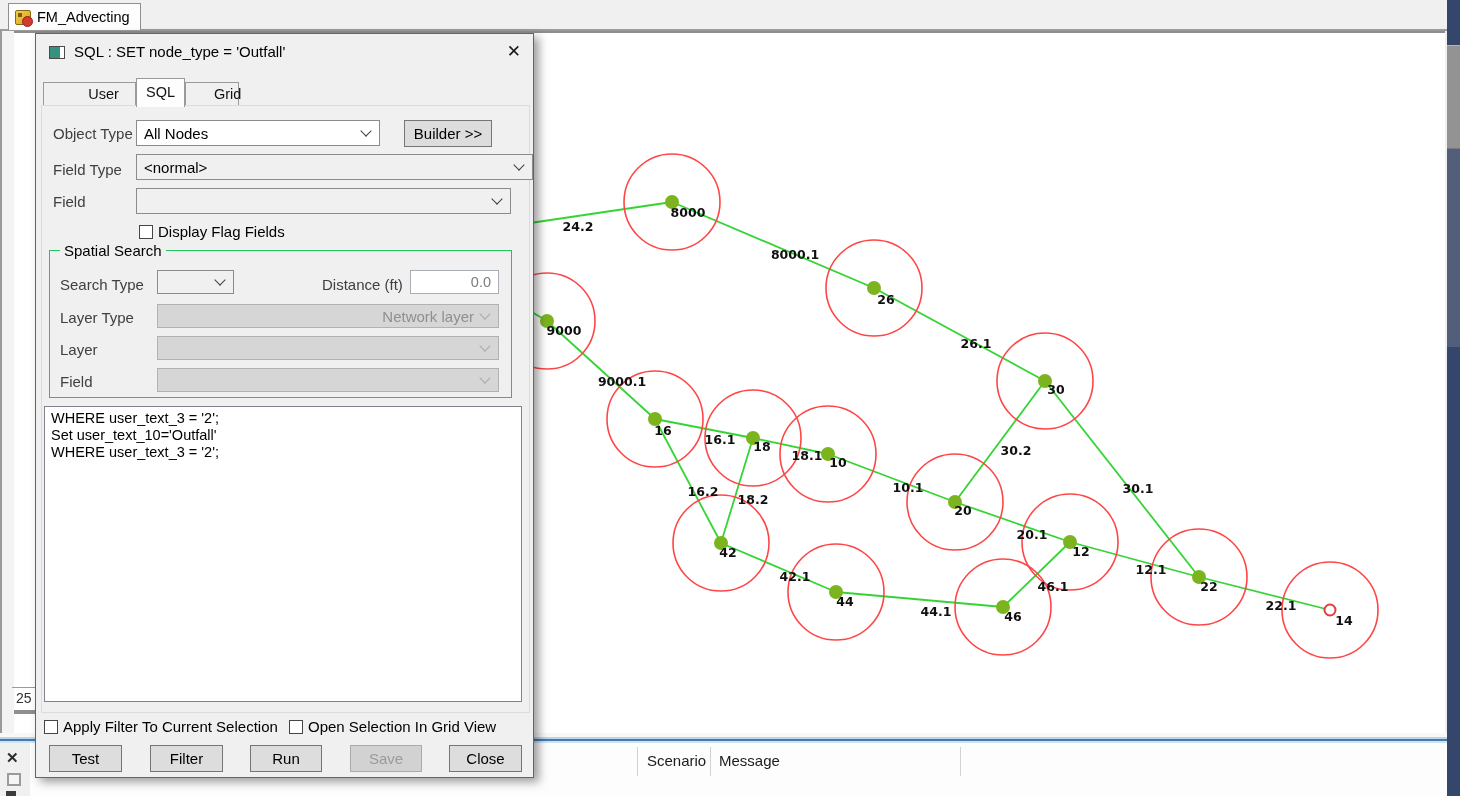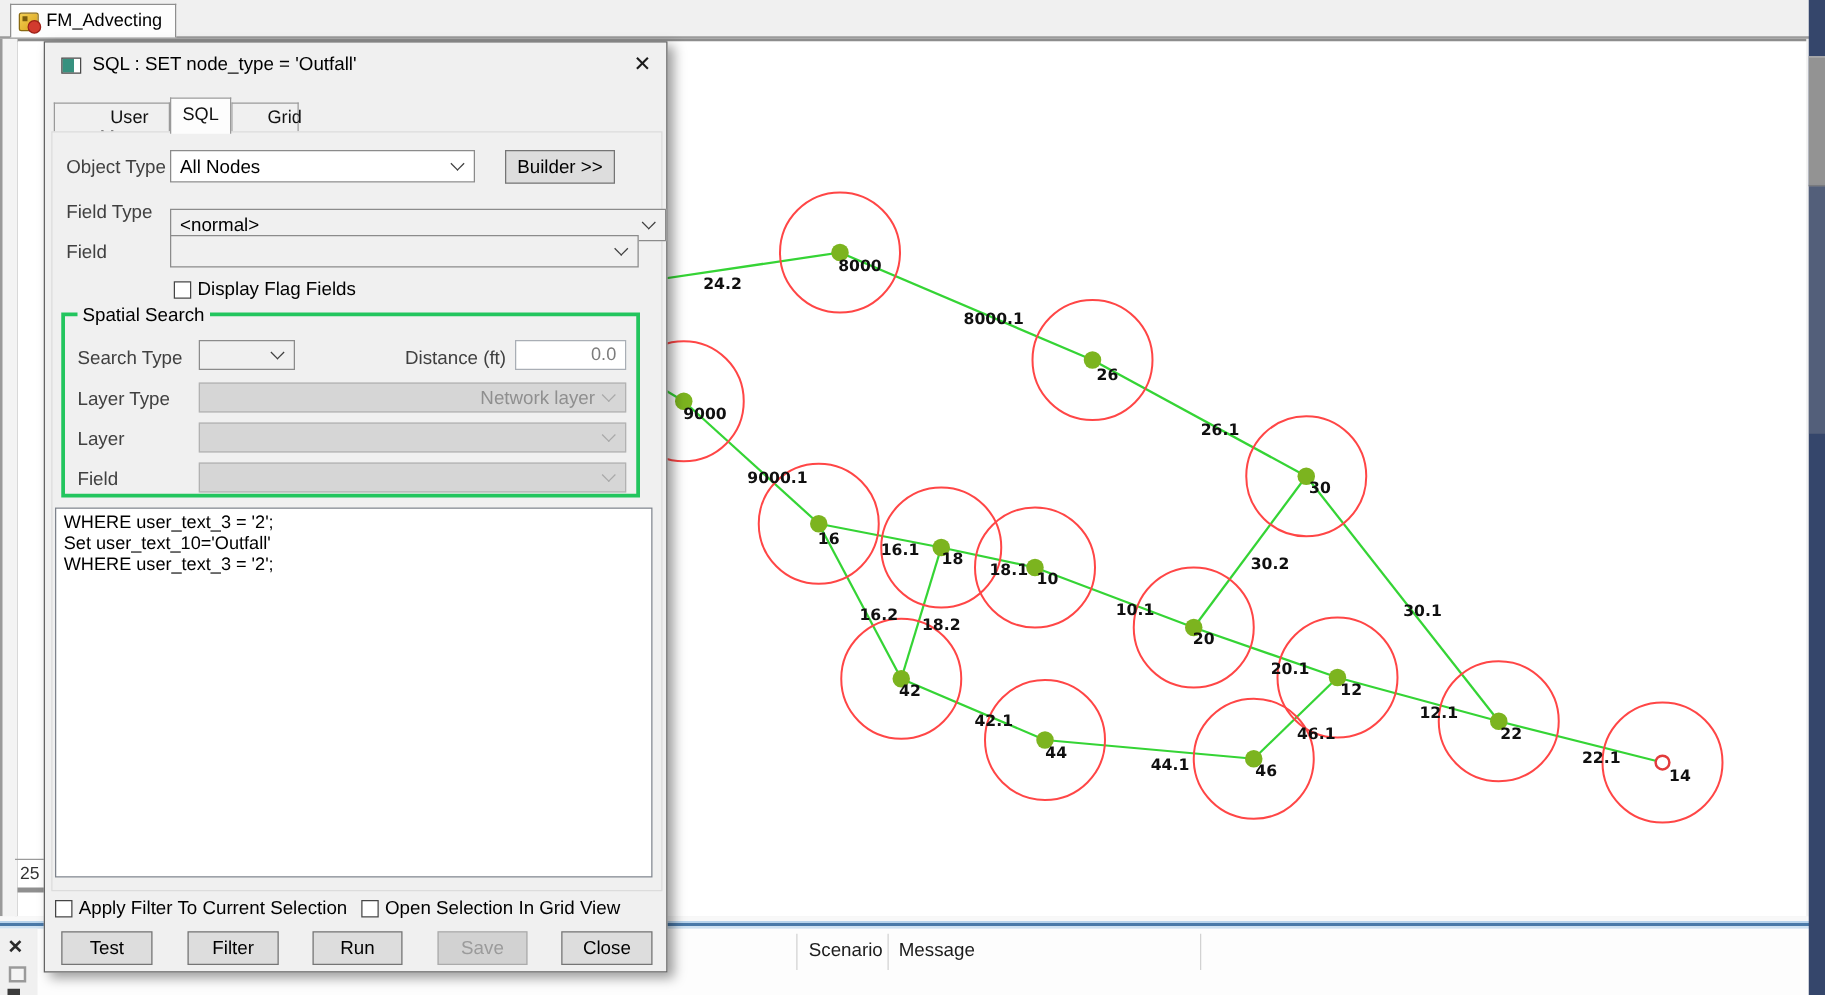--- a/index.html
+++ b/index.html
@@ -60,21 +60,21 @@
   .combo .chev{position:absolute;right:9px;top:50%;width:7px;height:7px;margin-top:-6px;
          border-right:1.6px solid #3f3f3f;border-bottom:1.6px solid #3f3f3f;transform:rotate(45deg);}
   .combo.gray{background:#f0f0f0;}
   .combo.disabled{background:#d6d6d6;color:#8f8f8f;border-color:#b2b2b2;justify-content:flex-end;}
   .combo.disabled .chev{border-color:#a9a9a9;}
   .btn{position:absolute;height:27px;background:#dddddd;border:1px solid #757575;box-sizing:border-box;
        font-size:15px;color:#000;text-align:center;line-height:25px;cursor:default;}
   .btn.disabled{background:#d2d2d2;border-color:#ababab;color:#9b9b9b;}
   .cb{position:absolute;display:flex;align-items:center;gap:5px;font-size:15px;color:#000;white-space:nowrap;}
   .cb .box{width:14px;height:14px;border:1px solid #454545;background:#fff;box-sizing:border-box;flex:0 0 auto;}
-  .groupbox{position:absolute;left:13px;top:216px;width:463px;height:148px;border:3px solid #22c55e;box-sizing:border-box;}
+  .groupbox{position:absolute;left:13px;top:216px;width:463px;height:148px;border:1px solid #22c55e;box-sizing:border-box;}
   .group-legend{position:absolute;left:10px;top:-9px;background:#f0f0f0;padding:0 4px;font-size:15px;color:#000;}
   .txtinput{position:absolute;height:24px;border:1px solid #a9aeb5;background:#fff;box-sizing:border-box;
          font-size:14.5px;color:#7c7c7c;text-align:right;padding:0 7px;line-height:22px;}
   .sqlbox{position:absolute;left:8px;top:372px;width:478px;height:296px;background:#fff;border:1px solid #7e838c;
           box-sizing:border-box;padding:3px 6px;font-size:14.5px;color:#000;line-height:17px;overflow:hidden;}
 </style>
 </head>
 <body>
 
 <div class="tabbar"></div>
@@ -206,21 +206,21 @@
   <div class="page"></div>
 
   <span class="lbl" style="left:17px;top:91px">Object Type</span>
   <div class="combo" style="left:100px;top:86px;width:244px">
     <span>All Nodes</span>
       <span class="chev"></span>
   </div>
   <div class="btn" style="left:368px;top:86px;width:88px">Builder &gt;&gt;</div>
 
   <span class="lbl" style="left:17px;top:127px">Field Type</span>
-  <div class="combo gray" style="left:100px;top:133px;width:397px">
+  <div class="combo gray" style="left:100px;top:120px;width:397px">
     <span>&lt;normal&gt;</span>
       <span class="chev"></span>
   </div>
 
   <span class="lbl" style="left:17px;top:159px">Field</span>
   <div class="combo gray" style="left:100px;top:154px;width:375px">
     <span></span>
       <span class="chev"></span>
   </div>
 

